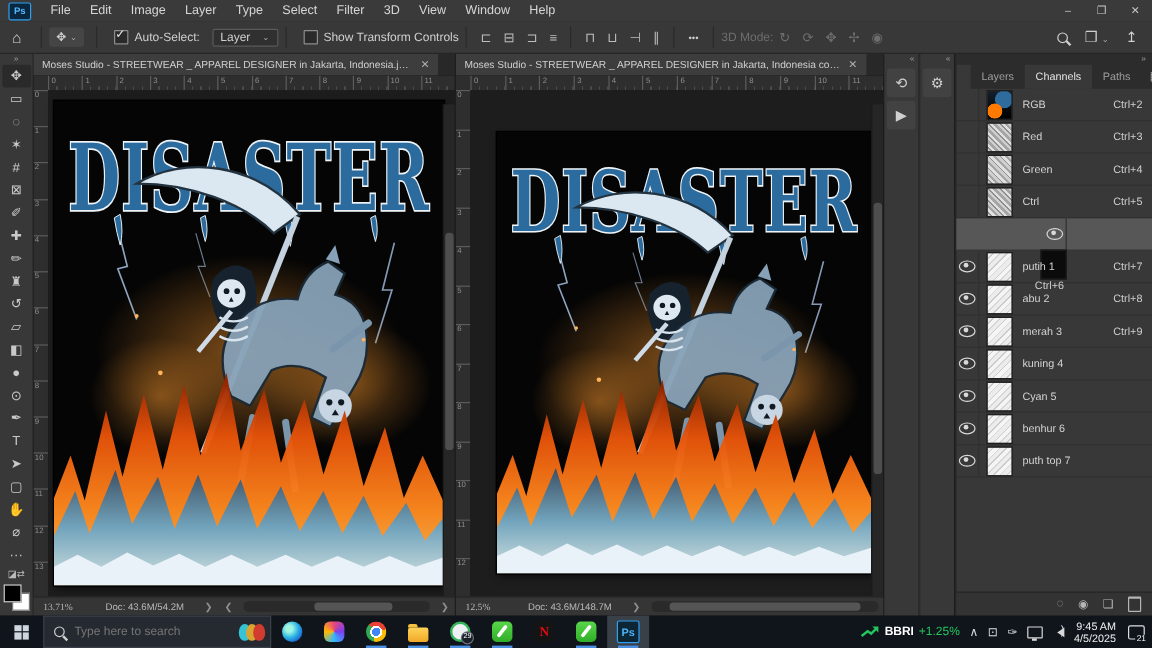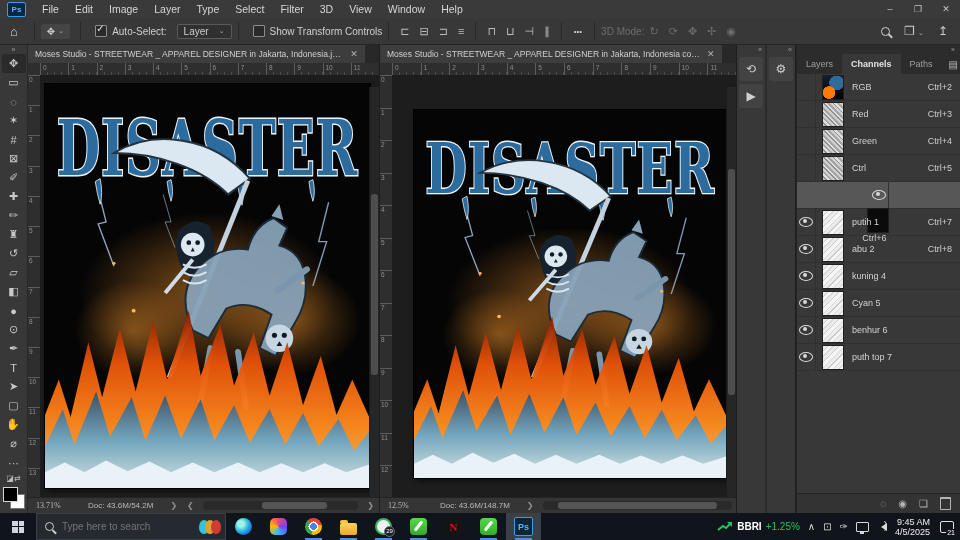--- a/index.html
+++ b/index.html
@@ -80,23 +80,23 @@
   
   .mini-strip{position:absolute;left:737px;top:45px;bottom:27px;width:58px;background:#2b2b2b;display:flex;gap:2px;}
   .mini-col{width:28px;background:#383838;display:flex;flex-direction:column;align-items:center;}
   .mini-col .chev{height:9px;font-size:7px;color:#9a9a9a;line-height:9px;align-self:flex-end;padding-right:3px;}
   .mini-icon{width:24px;height:24px;display:flex;align-items:center;justify-content:center;color:#d0d0d0;font-size:12px;
     background:#424242;border-radius:3px;margin:3px 0;}
 
   
   .panel{position:absolute;left:796px;top:45px;bottom:27px;width:164px;background:#383838;border-left:1px solid #242424;}
   .panel-chev-row{height:9px;font-size:7px;color:#9a9a9a;text-align:right;padding-right:6px;line-height:9px;background:#2c2c2c;}
-  .panel-tabs{height:20px;background:#2c2c2c;display:flex;font-size:9px;color:#9f9f9f;align-items:stretch;}
+  .panel-tabs{height:20px;background:#2c2c2c;display:flex;font-size:9px;color:#9f9f9f;align-items:stretch;margin-left:12px;}
   .panel-tab{padding:0 9px;display:flex;align-items:center;}
-  .panel-tab.active{background:#383838;color:#e2e2e2;font-weight:bold;}
+  .panel-tab.active{background:#383838;color:#e2e2e2;}
   .panel-menu{margin-left:auto;display:flex;align-items:center;padding:0 7px;color:#b5b5b5;font-size:10px;}
   .channel-row{height:26px;display:flex;align-items:center;border-bottom:1px solid #303030;font-size:9px;color:#d2d2d2;}
   .channel-row.selected{background:#575757;flex-direction:column;}
   .eye-well{width:18px;height:100%;border-right:1px solid #303030;display:flex;align-items:center;justify-content:center;flex:none;}
   .eye{width:12px;height:8px;border:1px solid #d8d8d8;border-radius:50%;position:relative;}
   .eye::after{content:"";position:absolute;left:3px;top:1px;width:4px;height:4px;background:#d8d8d8;border-radius:50%;}
   .thumb{width:20px;height:23px;margin:0 8px 0 6px;border:1px solid #1f1f1f;flex:none;}
   .thumb-rgb{background:radial-gradient(circle at 30% 72%,#ff7a00 0 28%,transparent 30%),
     radial-gradient(circle at 68% 30%,#2d6c9c 0 34%,transparent 36%),linear-gradient(#15202c,#000);}
   .thumb-gray{background:repeating-linear-gradient(45deg,#cfcfcf 0 2px,#8f8f8f 2px 3px,#e0e0e0 3px 5px,#a5a5a5 5px 7px);}
@@ -578,20 +578,28 @@
 
         <div class="channel-row">
           <span class="eye-well">
             <span class="eye"></span>
           </span>
           <span class="thumb thumb-spot"></span>
           <span class="channel-name">abu 2</span>
           <span class="channel-key">Ctrl+8</span>
         </div>
 
+        <div class="channel-row">
+          <span class="eye-well">
+            <span class="eye"></span>
+          </span>
+          <span class="thumb thumb-spot"></span>
+          <span class="channel-name">merah 3</span>
+          <span class="channel-key">Ctrl+9</span>
+        </div>
 
         <div class="channel-row">
           <span class="eye-well">
             <span class="eye"></span>
           </span>
           <span class="thumb thumb-spot"></span>
           <span class="channel-name">kuning 4</span>
           <span class="channel-key"></span>
         </div>
 

